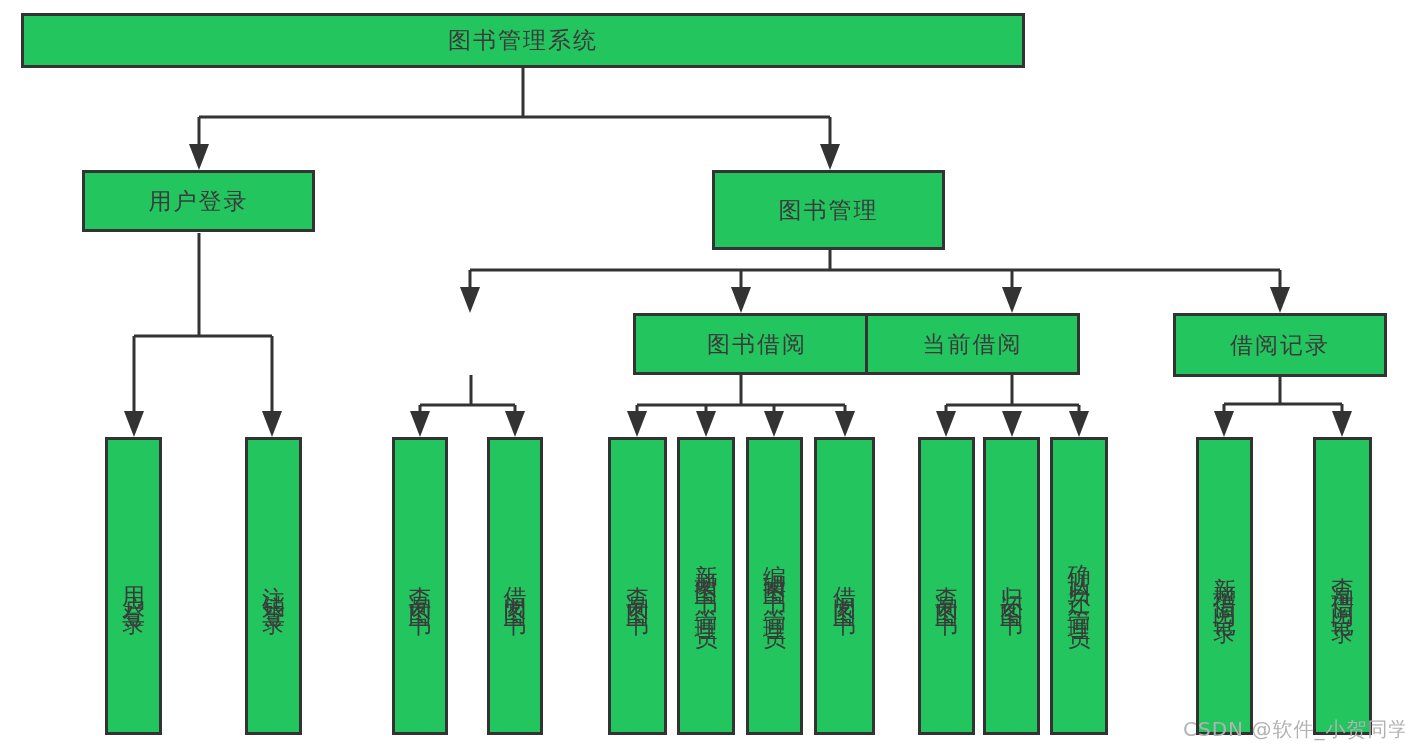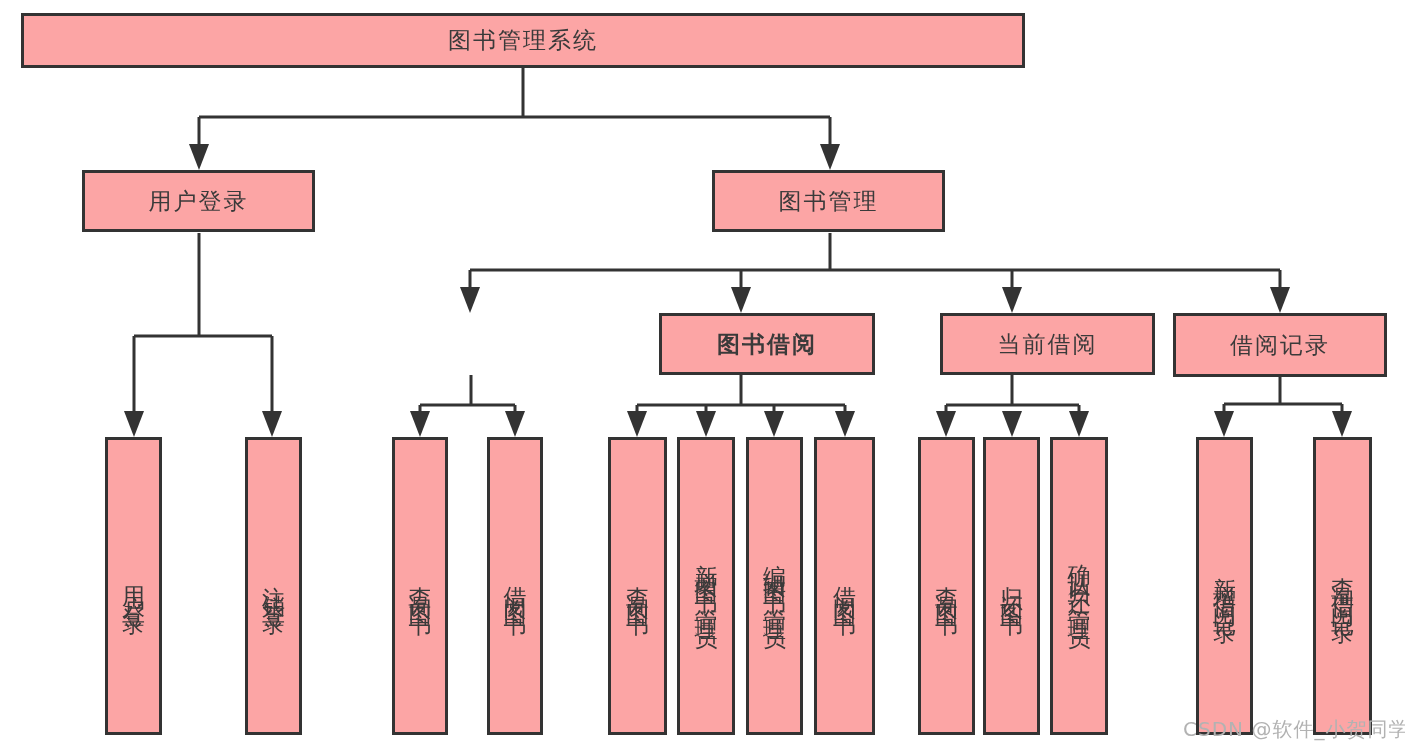--- a/index.html
+++ b/index.html
@@ -27,21 +27,21 @@
     fill: none;
   }
   svg.connectors polygon {
     fill: #333333;
     stroke: none;
   }
   .node {
     position: absolute;
     box-sizing: border-box;
     border: 3px solid #333333;
-    background: #fca5a5;
+    background: #22c55e;
     display: flex;
     align-items: center;
     justify-content: center;
     color: #3a3a3a;
   }
   .node.h {
     font-size: 23px;
     letter-spacing: 2px;
     white-space: nowrap;
   }
@@ -53,25 +53,25 @@
   .node.v .vtext {
     writing-mode: vertical-rl;
     line-height: 1;
     letter-spacing: 9px;
     white-space: nowrap;
   }
   
   #n_root    { left: 21px;   top: 13px;  width: 1004px; height: 55px; }
   
   #n_login   { left: 82px;   top: 170px; width: 233px;  height: 62px; }
-  #n_mgmt    { left: 712px;  top: 170px; width: 233px;  height: 62px; }
+  #n_mgmt    { left: 712px;  top: 170px; width: 233px;  height: 80px; }
   
   #n_rec     { left: 360px;  top: 313px; width: 223px;  height: 62px; }
-  #n_borrow  { left: 659px;  top: 313px; width: 216px;  height: 62px; font-weight: bold; }
-  #n_current { left: 940px;  top: 313px; width: 215px;  height: 62px; }
+  #n_borrow  { left: 633px;  top: 313px; width: 248px;  height: 62px; }
+  #n_current { left: 865px;  top: 313px; width: 215px;  height: 62px; }
   #n_records { left: 1173px; top: 313px; width: 214px;  height: 64px; }
   
   #n_login_user      { left: 105px;  width: 57px; }
   #n_login_logout    { left: 245px;  width: 57px; }
   #n_rec_query       { left: 392px;  width: 56px; }
   #n_rec_borrow      { left: 487px;  width: 56px; }
   #n_borrow_query    { left: 608px;  width: 59px; }
   #n_borrow_add      { left: 677px;  width: 58px; }
   #n_borrow_edit     { left: 746px;  width: 57px; }
   #n_borrow_borrow   { left: 814px;  width: 61px; }

